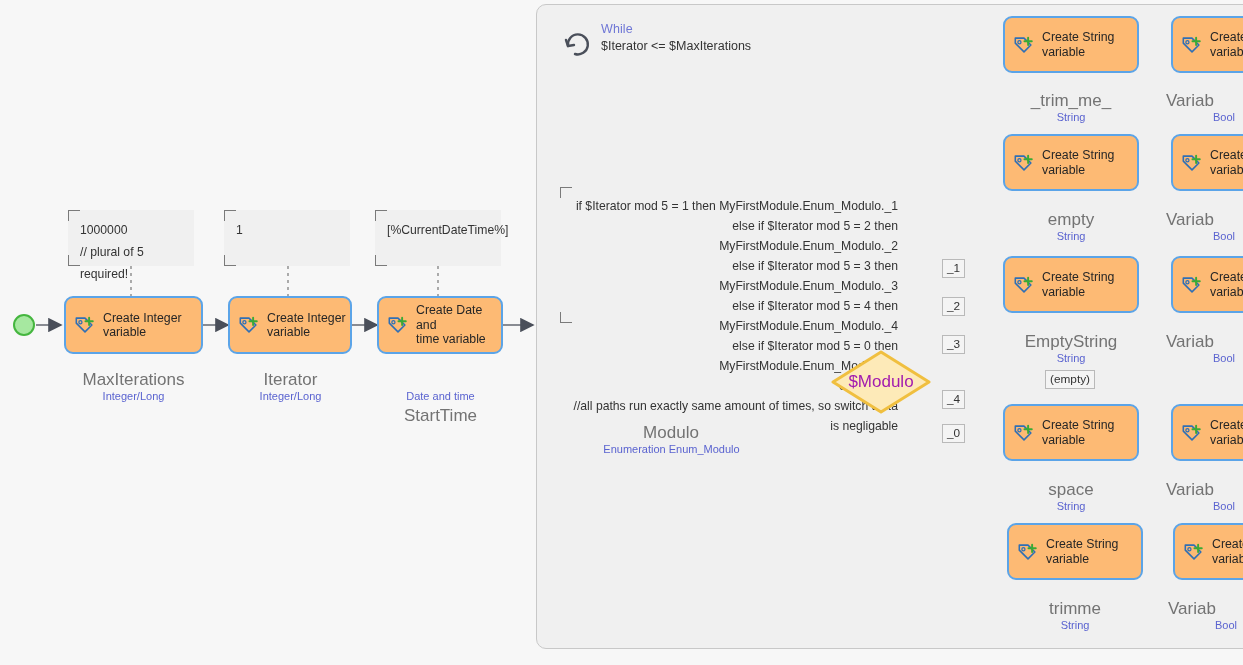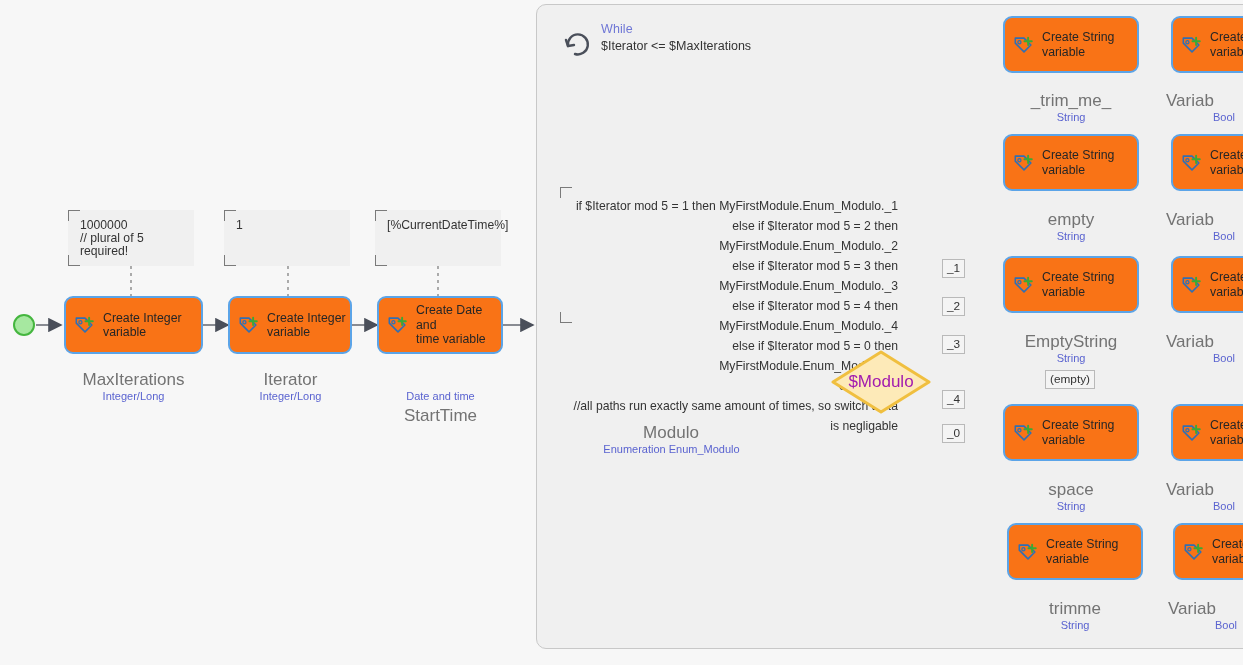--- a/index.html
+++ b/index.html
@@ -32,21 +32,21 @@
     color:#6f77d6;font-size:12.5px;letter-spacing:.1px;
   }
   .while-cond{
     position:absolute;left:38px;top:13px;
     color:#333;font-size:12.5px;white-space:nowrap;
   }
 
   
   .node{
     position:absolute;
-    background:#f97316;
+    background:#fdba74;
     border:2px solid #5ba4e8;
     border-radius:9px;
     box-sizing:border-box;
     display:flex;align-items:center;
   }
   .node .tag-icon{flex:0 0 auto;margin-left:8px;width:22px;height:22px;}
   .node .node-label{
     margin-left:7px;margin-right:4px;
     font-size:12.3px;color:#262626;line-height:14.5px;
     white-space:pre-line;
@@ -60,21 +60,21 @@
   .cap-type{
     position:absolute;text-align:center;
     font-size:11px;color:#5a63d0;white-space:nowrap;
   }
 
   
   .comment{
     position:absolute;
     background:#f0f0f0;
     box-sizing:border-box;
-    font-size:12.2px;color:#333;line-height:13px;
+    font-size:12.2px;color:#333;line-height:22px;
     padding:9px 10px 6px 12px;
     white-space:pre-line;
   }
   .comment::before,.comment::after{
     content:"";position:absolute;left:0;width:11px;height:10px;
     border-left:1.4px solid #7a7a7a;
   }
   .comment::before{top:0;border-top:1.4px solid #7a7a7a;}
   .comment::after{bottom:0;border-bottom:1.4px solid #7a7a7a;}
 

